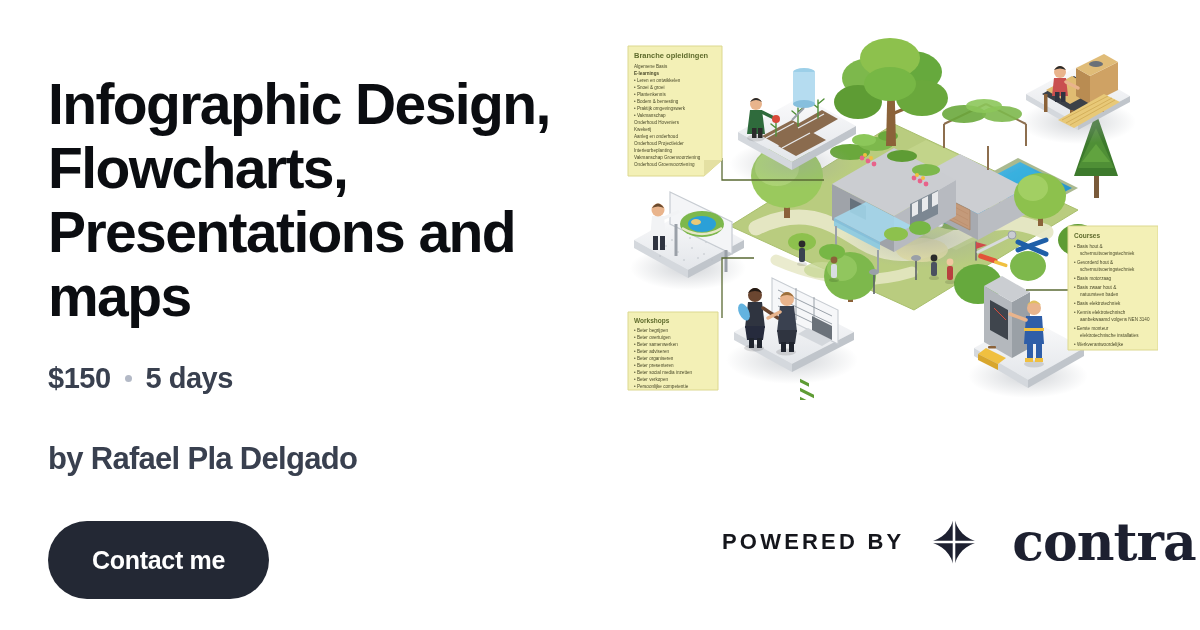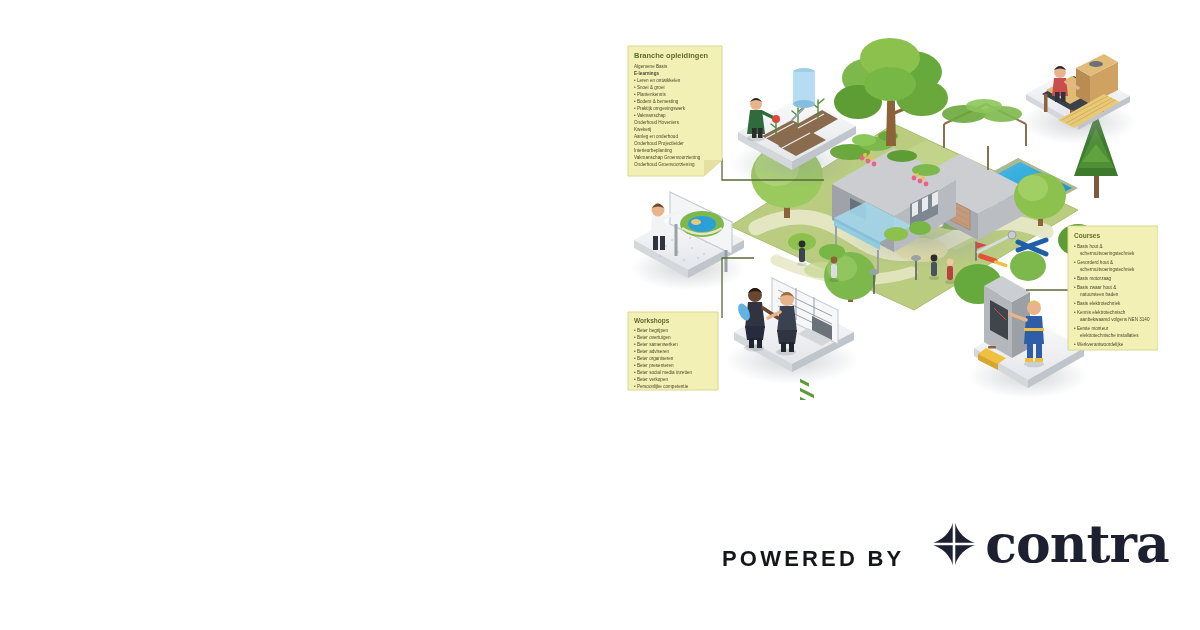--- a/index.html
+++ b/index.html
@@ -75,46 +75,60 @@
     background:#c2410c;
     overflow:hidden;
   }
   .art-svg { display:block; width:532px; height:372px; }
 
   
   .powered {
     position:absolute;
     left:722px; top:512px;
     display:flex;
-    align-items:flex-end;
+    align-items:center;
     gap:22px;
     height:60px;
   }
   .powered-label {
     font-size:22px;
     font-weight:700;
     letter-spacing:3.2px;
     color:#15161c;
   }
-  .contra-lockup { display:flex; align-items:center; gap:3px; }
+  .contra-lockup { display:flex; align-items:center; gap:30px; }
   .contra-star { display:block; }
   .contra-word {
     font-family:"DejaVu Serif", serif;
     font-size:52px;
     font-weight:700;
     letter-spacing:-1px;
     color:#1d2030;
     line-height:1;
   }
 </style>
 </head>
 <body>
 
 <div class="page">
 
+  <div class="left-col">
+
+    <h1 class="title">Infographic Design, Flowcharts, Presentations and maps</h1>
+
+    <div class="meta-row">
+      <span>$150</span>
+      <span class="meta-dot"></span>
+      <span>5 days</span>
+    </div>
+
+    <div class="byline">by Rafael Pla Delgado</div>
+
+    <button class="cta">Contact me</button>
+  </div>
 
   <div class="art-wrap">
     <svg class="art-svg" viewBox="0 0 532 372">
       <defs>
         <linearGradient id="platGrad" x1="0" y1="0" x2="0" y2="1">
           <stop offset="0" stop-color="#fbfbfc"></stop>
             <stop offset="1" stop-color="#e3e6ea"></stop>
         </linearGradient>
         <linearGradient id="waterGrad" x1="0" y1="0" x2="1" y2="1">
           <stop offset="0" stop-color="#4fc0e8"></stop>

